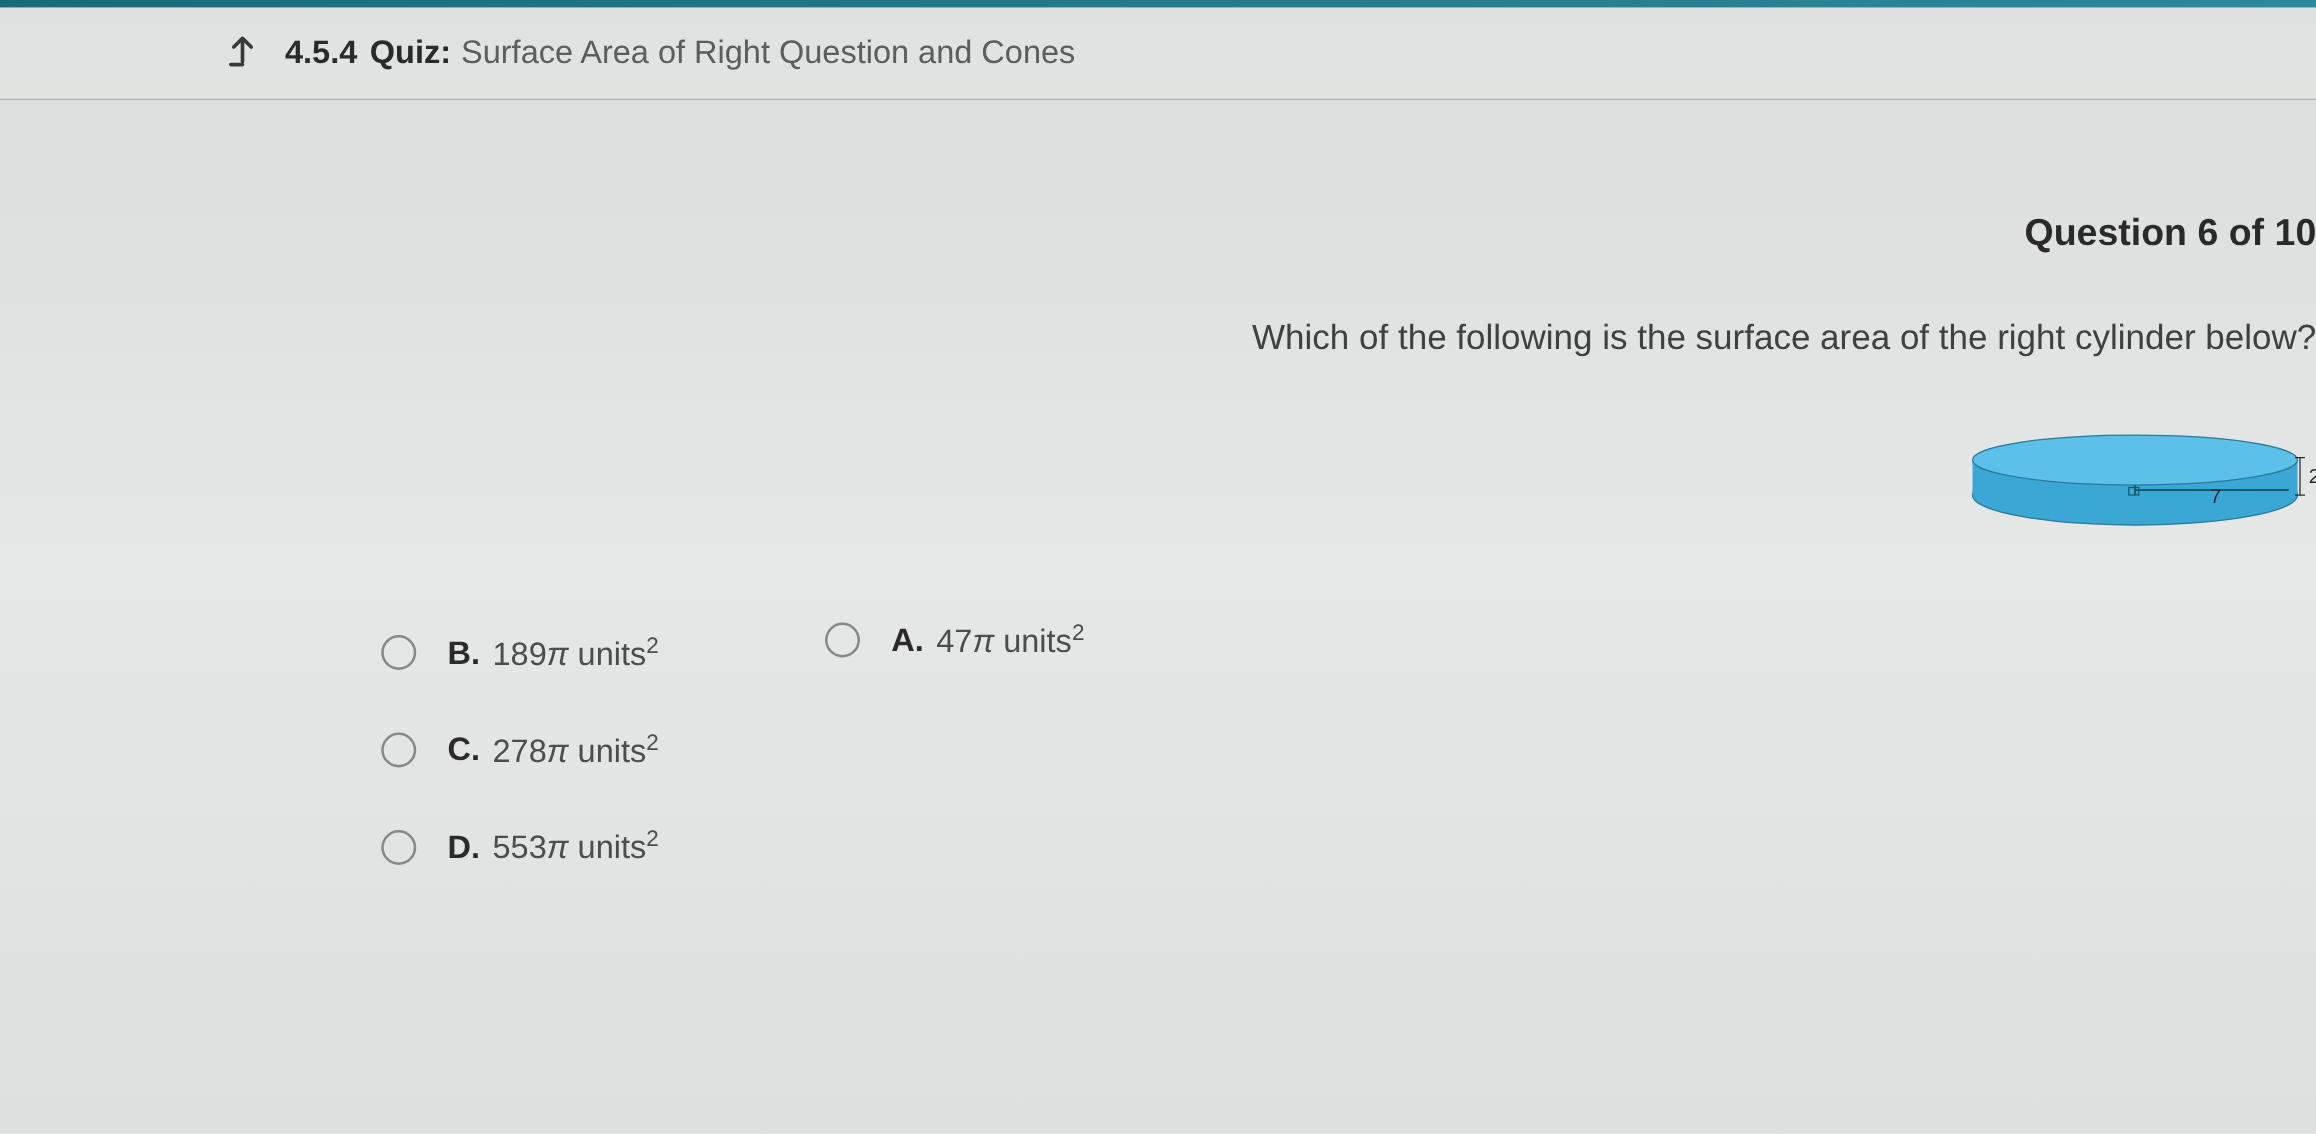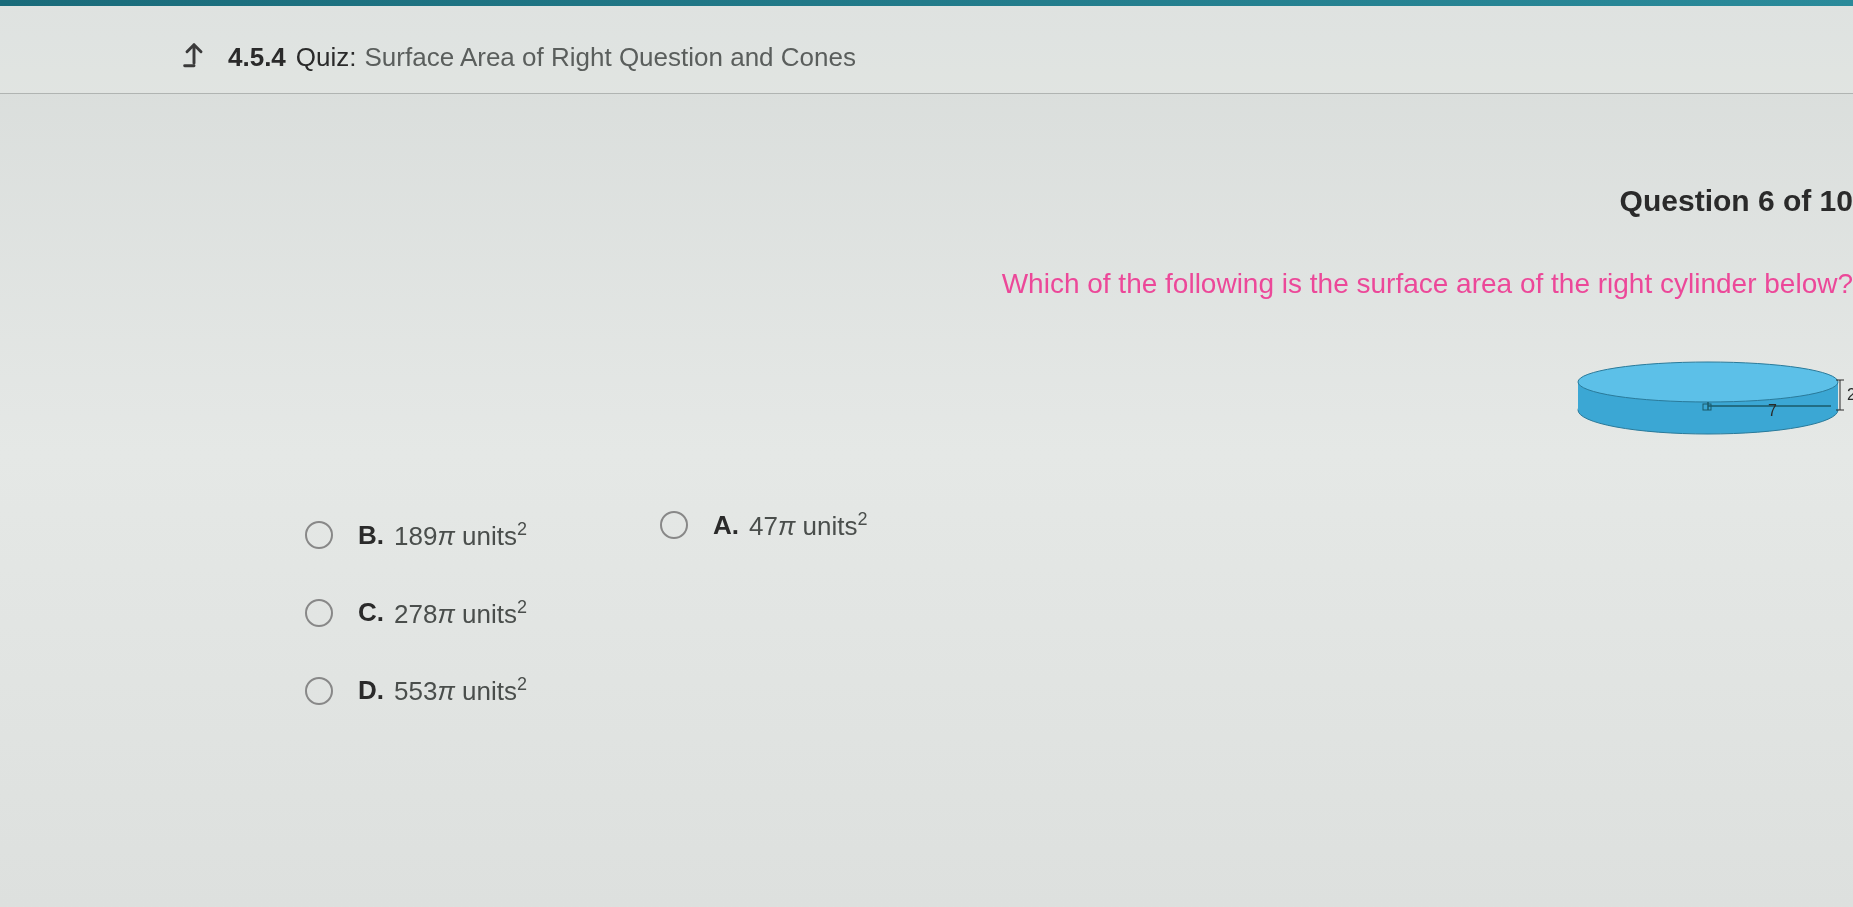--- a/index.html
+++ b/index.html
@@ -14,60 +14,59 @@
       height: 907px;
       overflow: hidden;
     }
     .top-accent {
       height: 6px;
       background: linear-gradient(90deg, #1a6b7a 0%, #2a8a9a 100%);
       width: 100%;
     }
     .header-bar {
       display: flex;
-      align-items: center;
-      padding: 34px 0 18px 180px;
+      padding: 20px 0 18px 180px;
       border-bottom: 1px solid #b0b4b2;
       background: rgba(240, 242, 240, 0.3);
     }
     .back-icon {
       font-size: 28px;
       color: #3a3a3a;
       margin-right: 20px;
       font-weight: bold;
     }
     .quiz-number {
       font-size: 26px;
       font-weight: bold;
       color: #2a2a2a;
       margin-right: 10px;
     }
     .quiz-label {
       font-size: 26px;
-      font-weight: normal;
+      font-weight: bold;
       color: #2a2a2a;
       margin-right: 8px;
     }
     .quiz-title {
       font-size: 26px;
       color: #5a5e5c;
     }
     .content {
       padding: 90px 0 0 265px;
       text-align: right;
     }
     .question-header {
       font-size: 30px;
       font-weight: bold;
       color: #2a2a2a;
       margin-bottom: 50px;
     }
     .question-text {
       font-size: 28px;
-      color: #ec4899;
+      color: #404040;
       margin-bottom: 60px;
     }
     .diagram-container {
       margin-bottom: 20px;
       margin-left: 10px;
     }
     .cylinder-svg {
       width: 280px;
       height: 80px;
     }

